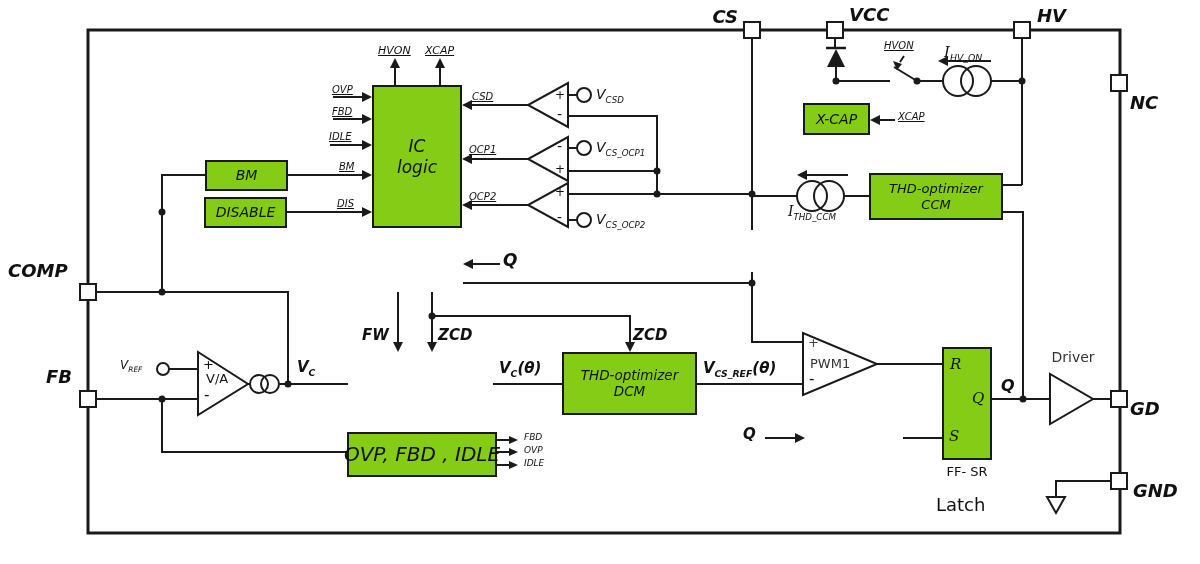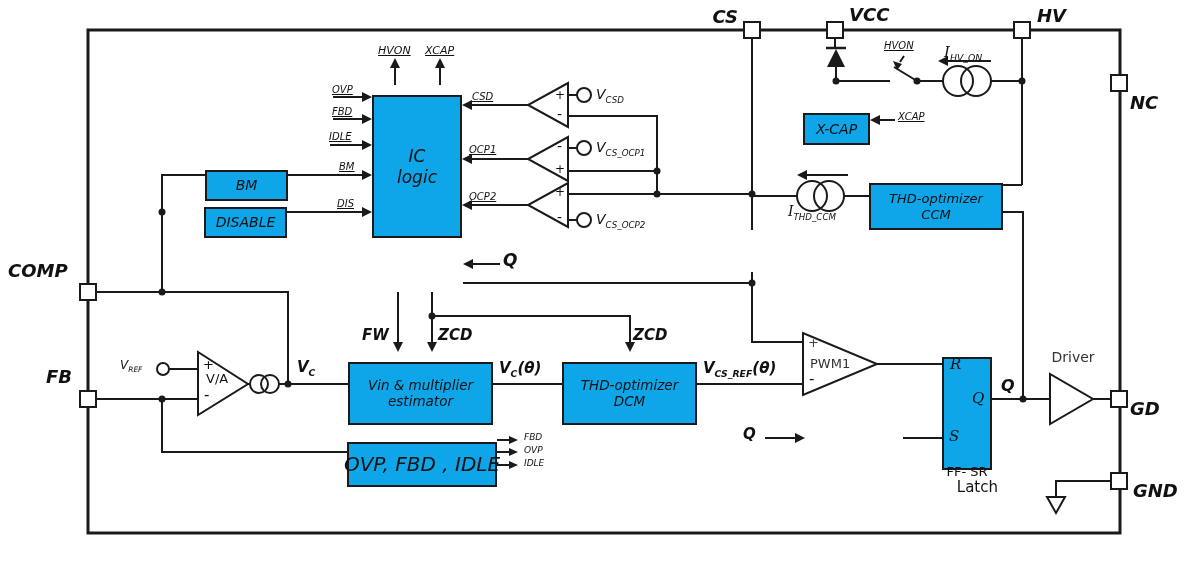--- a/index.html
+++ b/index.html
@@ -2,23 +2,23 @@
 <html><head>
 <meta charset="utf-8">
 <style>
   html,body { margin:0; padding:0; background:#fff; }
   #stage {
     position:relative; width:1200px; height:564px; background:#ffffff;
     font-family:"DejaVu Sans", sans-serif; color:#111; overflow:hidden;
   }
   #stage svg { position:absolute; left:0; top:0; z-index:1; }
   .block {
-    position:absolute; border:2px solid #1a1a1a; background:#0ea5e9;
+    position:absolute; border:2px solid #1a1a1a; background:#84cc16;
     display:flex; flex-direction:column; align-items:center; justify-content:center;
-    text-align:center; line-height:1.18; z-index:2; white-space:nowrap;margin-top:10px;
+    text-align:center; line-height:1.18; z-index:2; white-space:nowrap;
   }
   .italic { font-style:italic; }
   .pin {
     position:absolute; width:14px; height:14px; border:2px solid #1a1a1a;
     background:#fff; z-index:4;
   }
   .lbl { position:absolute; white-space:nowrap; z-index:3; line-height:1; }
   .pin-label { font-weight:bold; font-style:italic; font-size:18px; }
   .sig { font-weight:bold; font-style:italic; font-size:15px; }
   .ref { font-style:italic; font-size:14px; }
@@ -187,24 +187,20 @@
   <div class="block italic" style="left:204px;top:197px;width:79px;height:27px;font-size:14px">
     <span>DISABLE</span>
     </div>
 
   <div class="block italic" style="left:372px;top:85px;width:86px;height:139px;font-size:17px">
     <span>IC</span>
     <span>logic</span>
     </div>
 
 
-  <div class="block italic" style="left:348px;top:352px;width:141px;height:59px;font-size:13.5px">
-    <span>Vin &amp; multiplier</span>
-    <span>estimator</span>
-    </div>
 
   <div class="block italic" style="left:562px;top:352px;width:131px;height:59px;font-size:13.5px">
     <span>THD-optimizer</span>
     <span>DCM</span>
     </div>
 
 
   <div class="block italic" style="left:869px;top:173px;width:130px;height:43px;font-size:13px">
     <span>THD-optimizer</span>
     <span>CCM</span>
@@ -217,21 +213,21 @@
 
   <div class="block italic" style="left:347px;top:432px;width:146px;height:41px;font-size:20px">
     <span>OVP, FBD , IDLE</span>
     </div>
 
   <div class="block" style="left:942px;top:347px;width:46px;height:109px"></div>
   <div class="lbl serif italic" style="left:950px;top:357px;font-size:15px">R</div>
   <div class="lbl serif italic" style="left:972px;top:391px;font-size:15px">Q</div>
   <div class="lbl serif italic" style="left:949px;top:429px;font-size:15px">S</div>
   <div class="lbl" style="left:936px;top:465px;width:62px;text-align:center;font-size:13px">FF- SR</div>
-  <div class="lbl" style="left:936px;top:480px;width:62px;text-align:right;font-size:15px">Latch</div>
+  <div class="lbl" style="left:936px;top:496px;width:62px;text-align:left;font-size:18px">Latch</div>
 
   <div class="lbl" style="left:1048px;top:350px;width:50px;text-align:center;font-size:14px;color:#333">Driver</div>
   <div class="opamp-sign" style="left:203px;top:358px">+</div>
   <div class="opamp-sign" style="left:204px;top:388px;font-size:15px">-</div>
   <div class="lbl" style="left:206px;top:372px;font-size:13px">V/A</div>
   <div class="opamp-sign" style="left:808px;top:336px;color:#444">+</div>
   <div class="opamp-sign" style="left:809px;top:372px;font-size:15px">-</div>
   <div class="lbl" style="left:810px;top:357px;font-size:13px;color:#333">PWM1</div>
   <div class="opamp-sign" style="left:555px;top:89px;font-size:12px">+</div>
   <div class="opamp-sign" style="left:557px;top:107px;font-size:14px">-</div>

